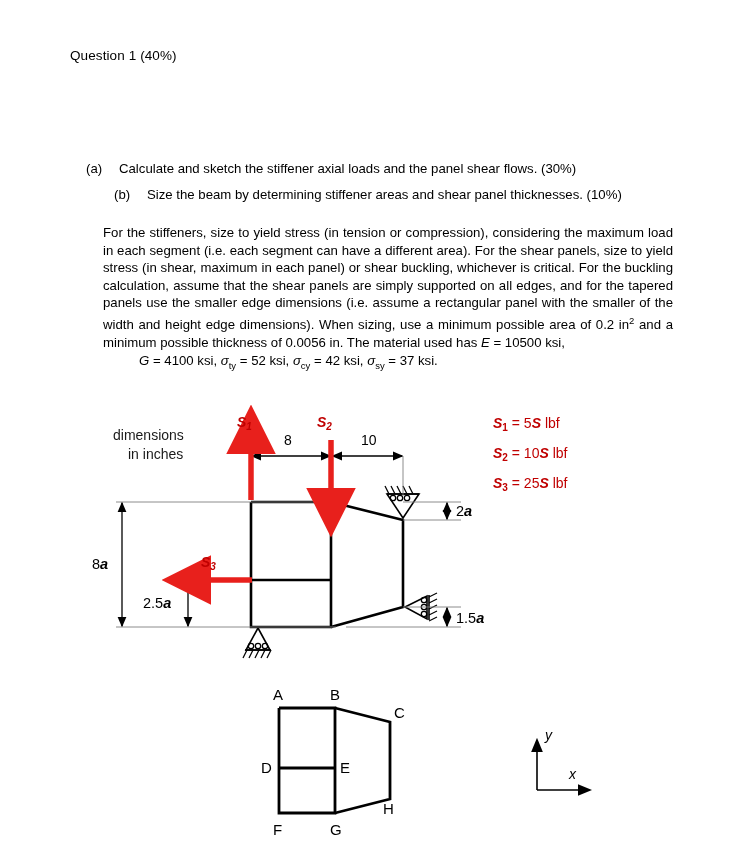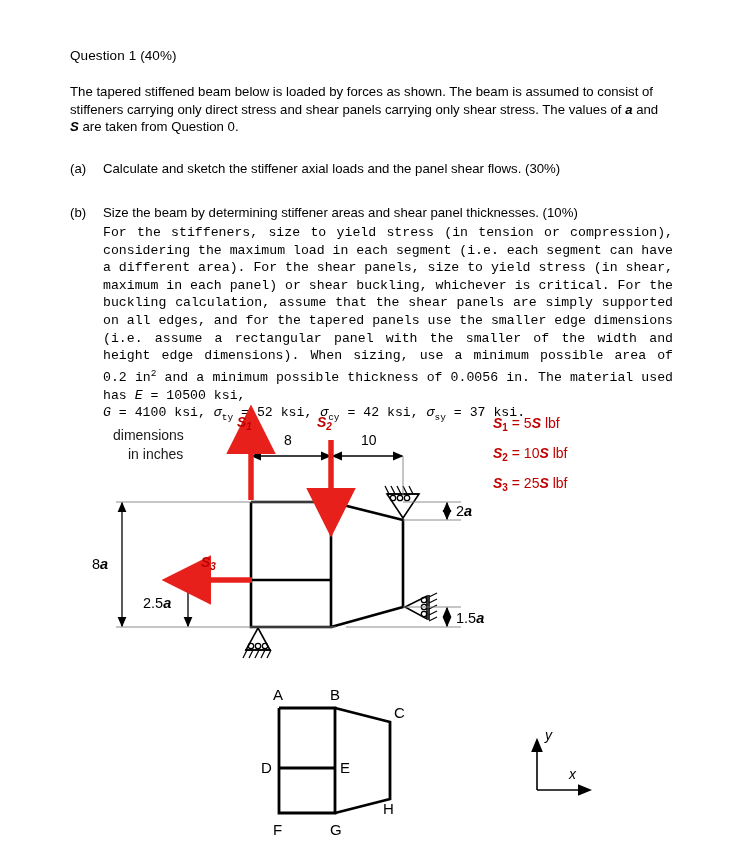--- a/index.html
+++ b/index.html
@@ -38,37 +38,36 @@
     font-size: 13.2px;
     line-height: 17.5px;
   }
   .item {
     position: absolute;
     left: 70px;
     width: 610px;
     font-size: 13.2px;
     line-height: 17.5px;
   }
-  .item-a { top: 160px; }
-  .item-b { top: 204px; }
+  .item-a { top: 160px; margin-left: 16px; }
+  .item-b { top: 186px; margin-left: 44px; }
   .item .lbl {
     display: inline-block;
     width: 33px;
   }
   .detail {
     position: absolute;
     left: 103px;
     top: 224px;
     width: 570px;
     font-size: 13.2px;
     line-height: 17.6px;
     text-align: justify;
-    font-family: Liberation Mono, monospace;
-  }
-  .detail .lastline { text-align: left; }
+  }
+  .detail .lastline { text-align: left; margin-left: 36px; }
   i { font-style: italic; }
   b.it { font-style: italic; font-weight: bold; }
   sub { font-size: 0.72em; }
   sup { font-size: 0.72em; }
 
   
   .fig {
     position: absolute;
     left: 0;
     top: 400px;
@@ -117,21 +116,20 @@
     fill: #000000;
   }
 </style>
 </head>
 <body>
 
 <div class="page">
 
   <div class="q-title">Question 1 (40%)</div>
 
-  <div class="intro">The tapered stiffened beam below is loaded by forces as shown. The beam is assumed to consist of stiffeners carrying only direct stress and shear panels carrying only shear stress. The values of <b class="it">a</b> and <b class="it">S</b> are taken from Question 0.</div>
 
   <div class="item item-a"><span class="lbl">(a)</span><span>Calculate and sketch the stiffener axial loads and the panel shear flows.  (30%)</span></div>
 
   <div class="item item-b"><span class="lbl">(b)</span><span>Size the beam by determining stiffener areas and shear panel thicknesses. (10%)</span></div>
 
   <div class="detail">For the stiffeners, size to yield stress (in tension or compression), considering the maximum load in each segment (i.e. each segment can have a different area). For the shear panels, size to yield stress (in shear, maximum in each panel) or shear buckling, whichever is critical. For the buckling calculation, assume that the shear panels are simply supported on all edges, and for the tapered panels use the smaller edge dimensions (i.e. assume a rectangular panel with the smaller of the width and height edge dimensions). When sizing, use a minimum possible area of <span>0.2</span>&nbsp;<span>in</span><sup>2</sup> and a minimum possible thickness of <span>0.0056</span>&nbsp;<span>in</span>. The material used has <i>E</i> = <span>10500 ksi</span>,<br><span class="lastline"><i>G</i> = <span>4100 ksi</span>, <i>σ</i><sub>ty</sub> = <span>52 ksi</span>, <i>σ</i><sub>cy</sub> = <span>42 ksi</span>, <i>σ</i><sub>sy</sub> = <span>37 ksi</span>.</span></div>
 
   <div class="fig">
   <svg width="740" height="458" viewBox="0 0 740 458" xmlns="http://www.w3.org/2000/svg">
     <defs>

